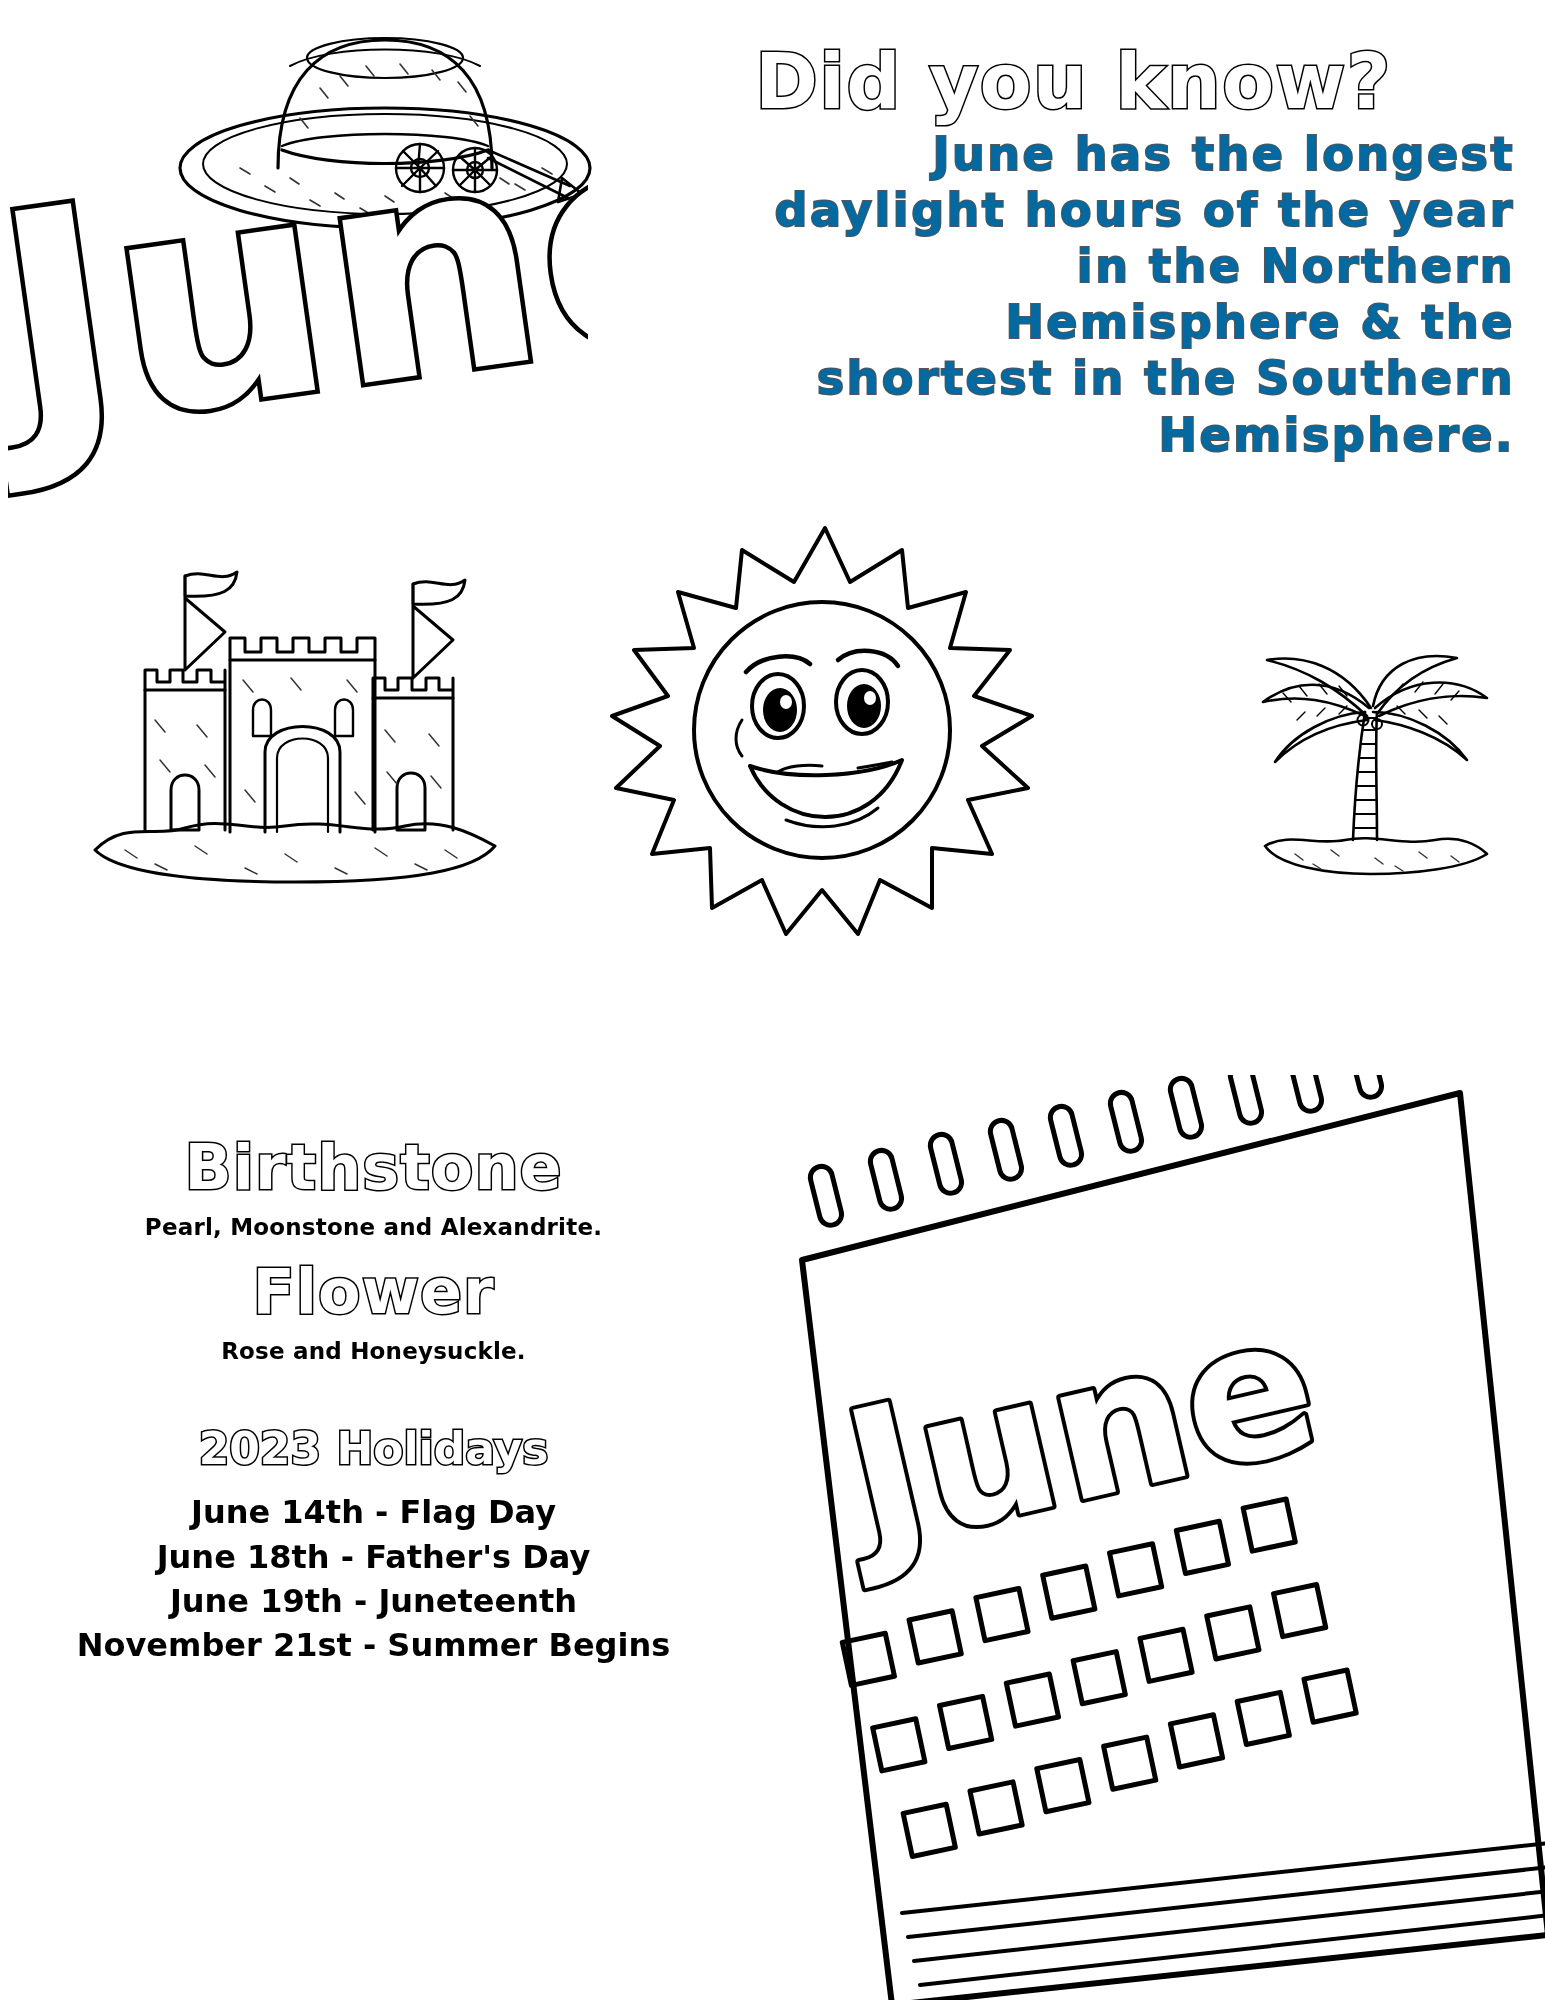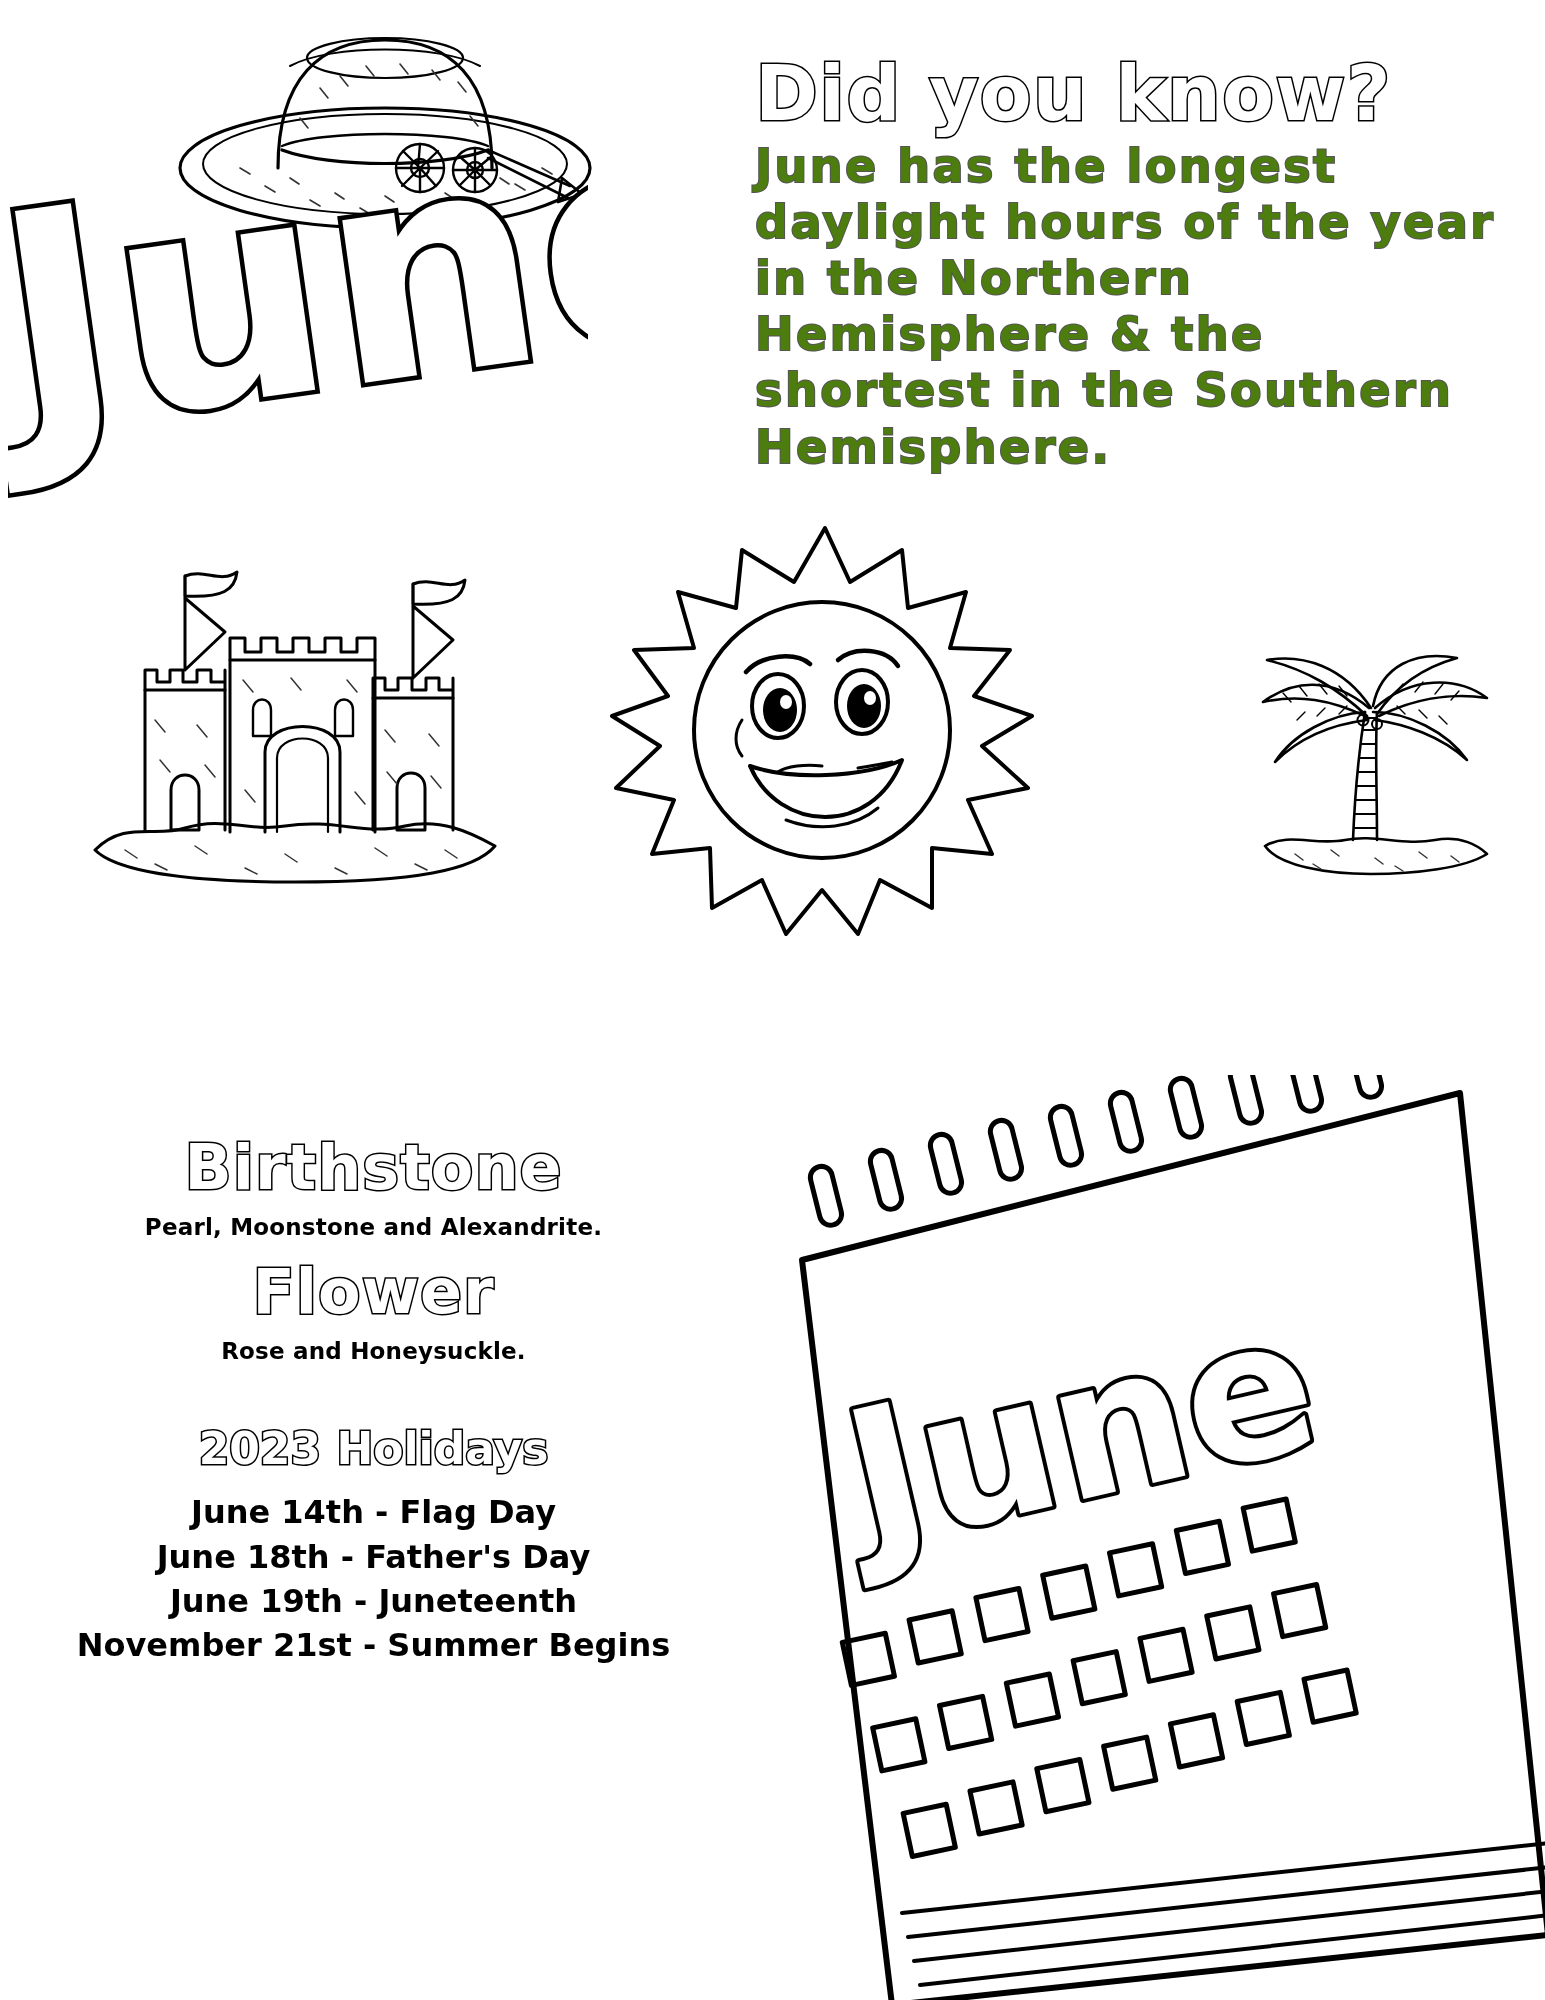--- a/index.html
+++ b/index.html
@@ -16,23 +16,24 @@
     overflow: hidden;
   }
 
   
   .outline-text {
     color: #ffffff;
     -webkit-text-stroke: 3px #000000;
     paint-order: stroke fill;
   }
   .outline-thin {
-    color: #4d7c0f;
+    color: #0369a1;
     -webkit-text-stroke: 2px #555555;
     paint-order: stroke fill;
+    text-align: right;
   }
 
   
   #page { position: absolute; inset: 0; }
 
   
   #june-title {
     position: absolute;
     left: 8px; top: 130px;
     width: 580px; height: 380px;
@@ -43,21 +44,21 @@
   #sun-hat {
     position: absolute;
     left: 170px; top: 18px;
     width: 430px; height: 220px;
   }
   #sun-hat svg { width: 100%; height: 100%; display: block; }
 
   
   #didyouknow {
     position: absolute;
-    left: 755px; top: 56px;
+    left: 755px; top: 44px;
     width: 760px;
   }
   #dyk-heading {
     font-size: 76px;
     line-height: 1.0;
     font-family: "DejaVu Sans", sans-serif;
     font-weight: bold;
     letter-spacing: 1px;
     margin: 0 0 6px 0;
     white-space: nowrap;

